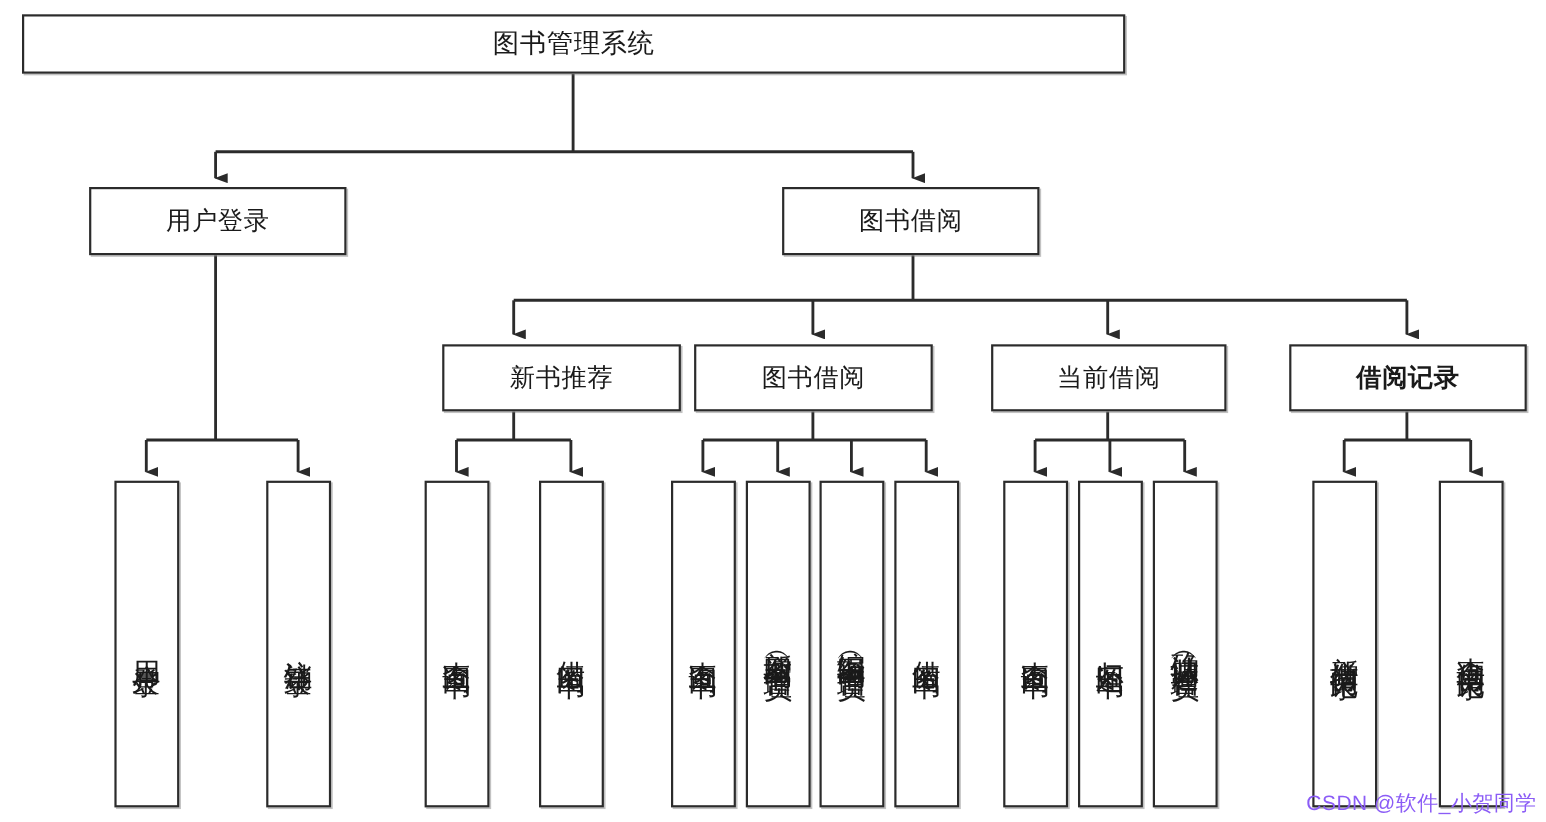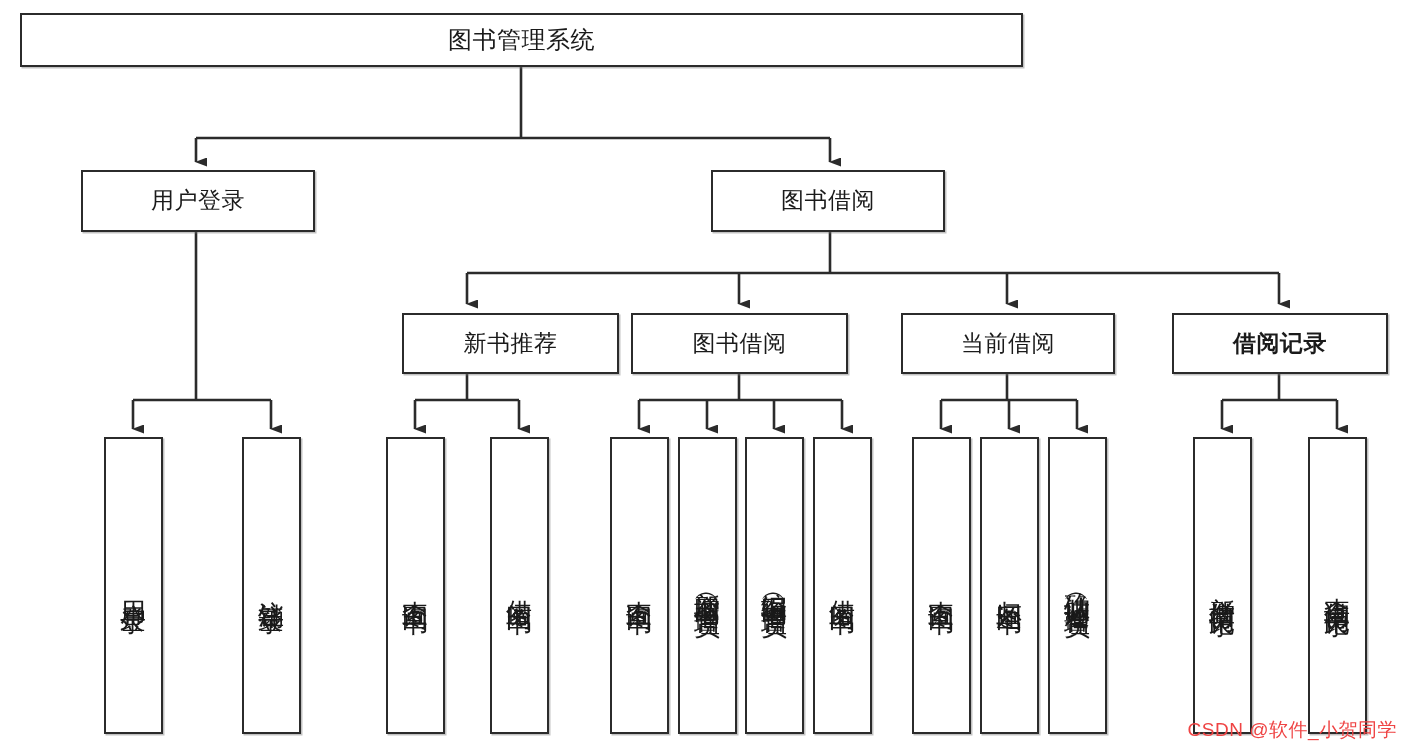--- a/index.html
+++ b/index.html
@@ -62,21 +62,21 @@
     letter-spacing: 3px;
     line-height: 1;
     text-align: center;
     white-space: nowrap;
   }
   #watermark {
     position: absolute;
     right: 8px;
     bottom: 4px;
     font-size: 19px;
-    color: #ef4444;
+    color: #8b5cf6;
     letter-spacing: 0.5px;
     font-family: "Liberation Sans", "DejaVu Sans", sans-serif;
     white-space: nowrap;
     pointer-events: none;
   }
 </style>
 </head>
 <body>
 
 <div id="diagram-root">

